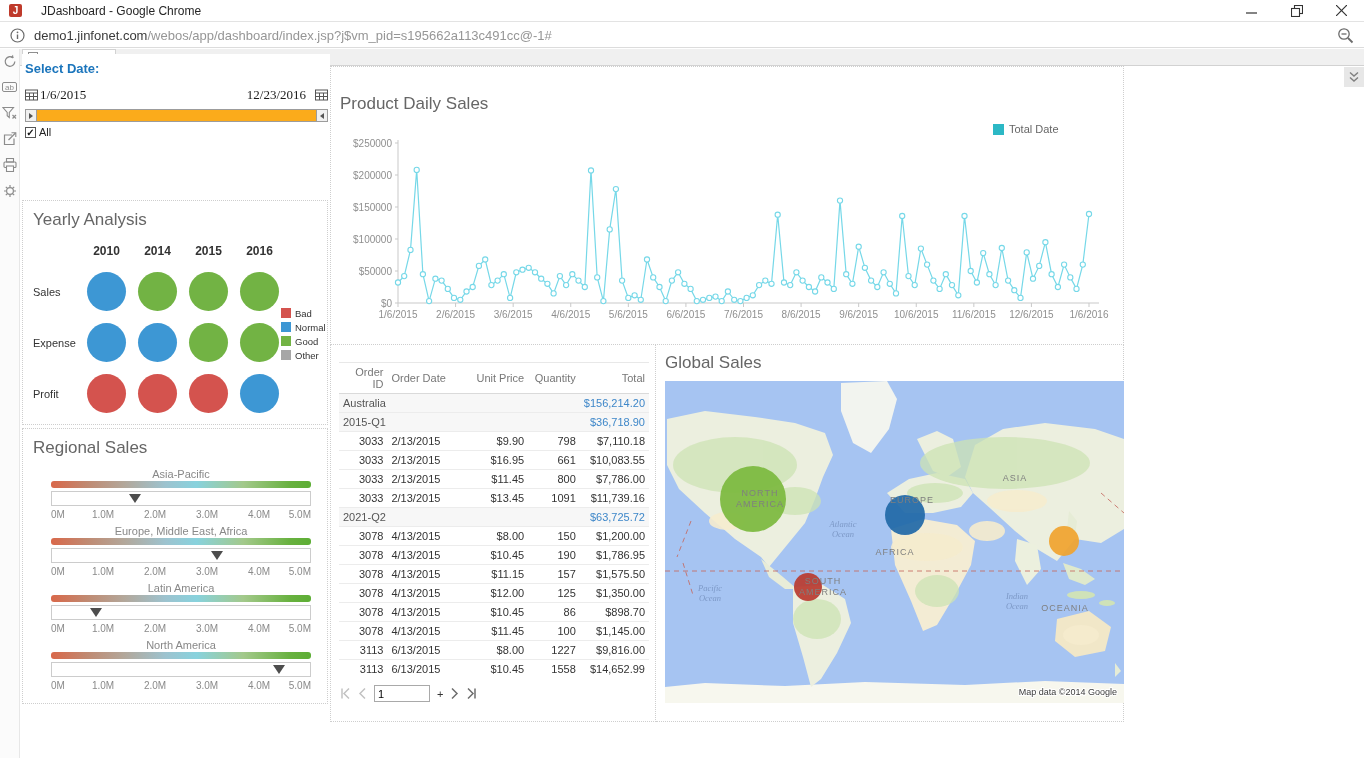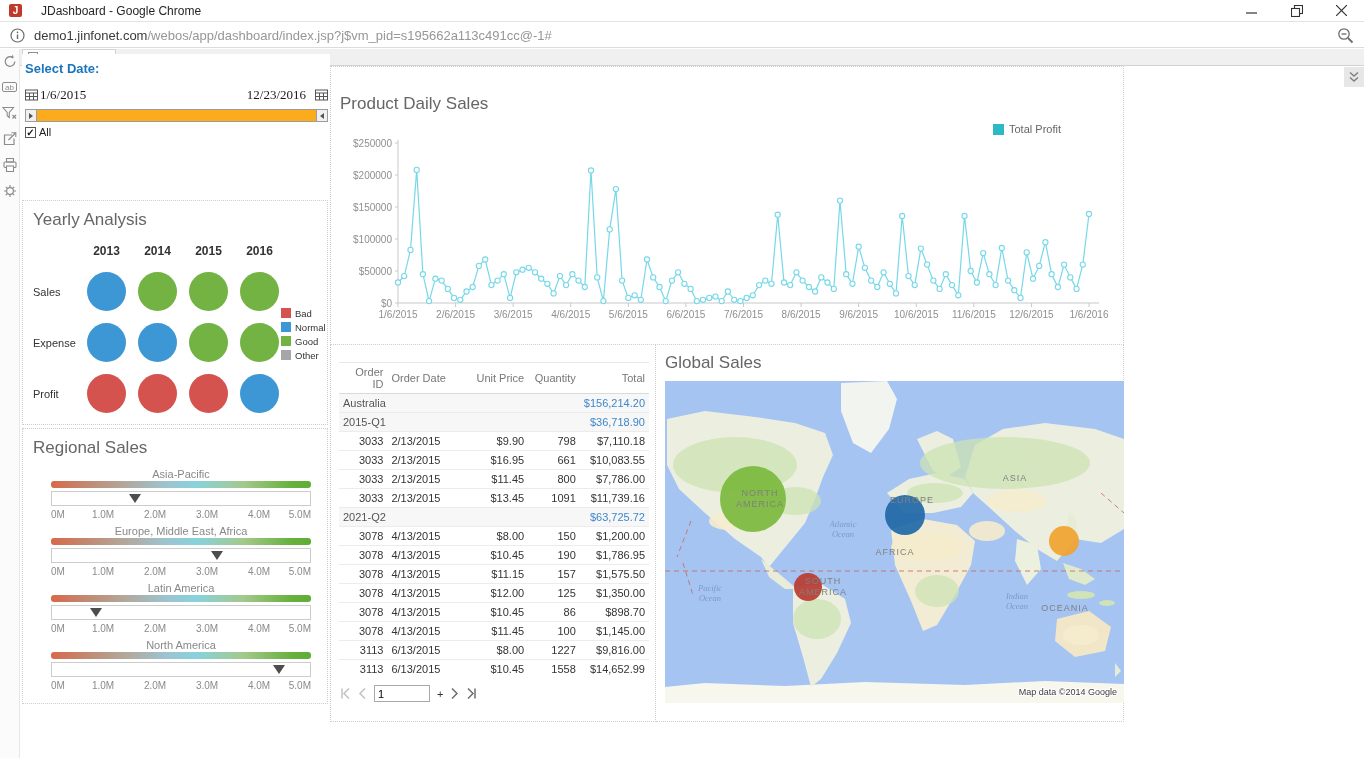--- a/index.html
+++ b/index.html
@@ -249,21 +249,21 @@
   <div class="all-row">
     <div class="cb-box">✓</div>
     <span class="all-label">All</span>
   </div>
 </div>
 
 <div class="panel" id="panel-yearly">
   <div class="section-title">Yearly Analysis</div>
   <div id="yearly-matrix">
       <div></div>
-      <div class="y-year">2013</div>
+      <div class="y-year">2010</div>
       <div class="y-year">2014</div>
       <div class="y-year">2015</div>
       <div class="y-year">2016</div>
       <div class="y-rowlabel">Sales</div>
       <div class="y-cell">
         <div class="y-circle" style="background: rgb(61, 151, 212);"></div>
       </div>
       <div class="y-cell">
         <div class="y-circle" style="background: rgb(114, 179, 68);"></div>
       </div>
@@ -383,21 +383,21 @@
           <span class="rg-tick last" style="left: 100%;">5.0M</span>
         </div>
       </div>
     </div>
 </div>
 
 <div class="panel" id="panel-chart">
   <div class="section-title chart-title">Product Daily Sales</div>
   <div class="chart-legend">
     <div class="lg-sq" id="chart-legend-sq" style="background: rgb(44, 184, 197);"></div>
-    <span class="lg-label">Total Profit</span>
+    <span class="lg-label">Total Date</span>
   </div>
   <svg id="sales-chart" width="775" height="198">
       <line x1="57" y1="3" x2="57" y2="166" stroke="#c9c9c9" stroke-width="1"></line>
       <line x1="57" y1="166" x2="758" y2="166" stroke="#c9c9c9" stroke-width="1"></line>
       <text x="51" y="169.5" text-anchor="end" font-size="10" fill="#8f8f8f" font-family="Liberation Sans">$0</text>
       <line x1="57" y1="166" x2="54" y2="166" stroke="#c9c9c9"></line>
       <text x="51" y="137.5" text-anchor="end" font-size="10" fill="#8f8f8f" font-family="Liberation Sans">$50000</text>
       <line x1="57" y1="134" x2="54" y2="134" stroke="#c9c9c9"></line>
       <text x="51" y="105.5" text-anchor="end" font-size="10" fill="#8f8f8f" font-family="Liberation Sans">$100000</text>
       <line x1="57" y1="102" x2="54" y2="102" stroke="#c9c9c9"></line>

